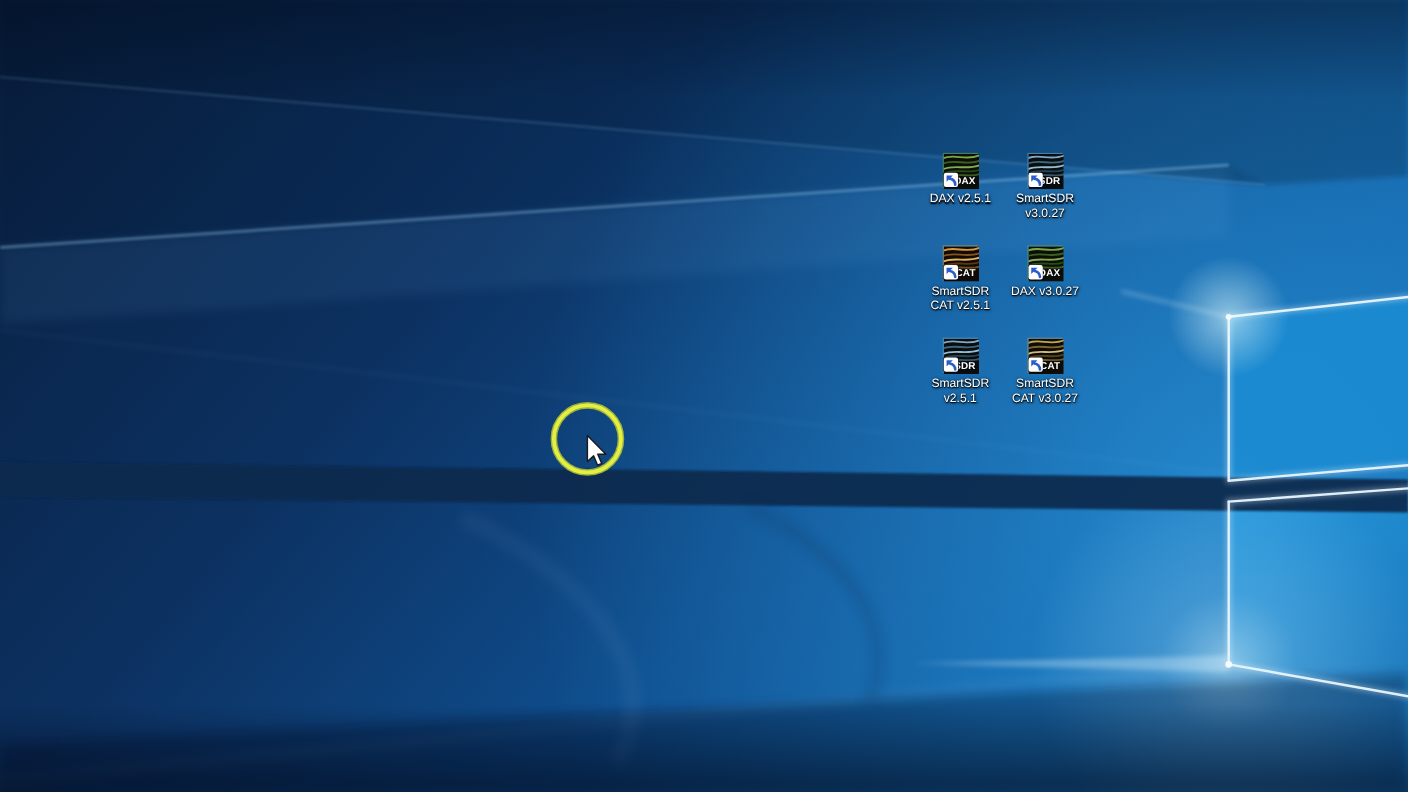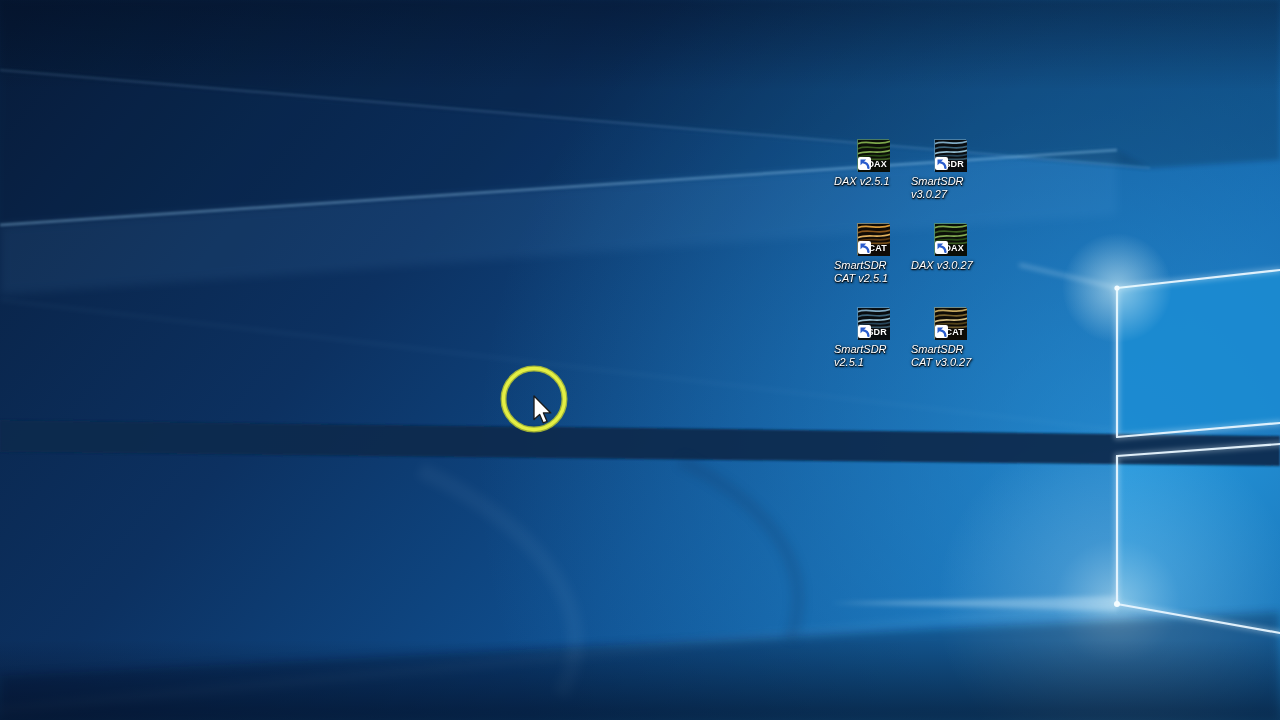--- a/index.html
+++ b/index.html
@@ -34,24 +34,23 @@
     color:#ffffff;letter-spacing:0.2px;
     text-shadow:0 0 2px rgba(0,0,0,.9);
   }
   .shortcut-badge{
     position:absolute;left:0;bottom:0;width:13px;height:13px;
     background:#ffffff;border-radius:2px;
     box-shadow:0 0 1px rgba(0,0,0,.7);
   }
   .shortcut-badge svg{display:block;}
   .icon-label{
-    margin-top:4px;text-align:left;
+    margin-top:4px;text-align:center;
     font-size:11px;line-height:13px;color:#ffffff;
     text-shadow:0 1px 1px rgba(0,0,0,.95),1px 1px 2px rgba(0,0,0,.8),0 0 3px rgba(0,0,0,.6);
-    font-style:italic;
   }
 
   
   .cursor-wrap{position:absolute;left:498px;top:363px;width:72px;height:72px;pointer-events:none;}
 </style>
 </head>
 <body>
 
 <div class="desktop">
 

